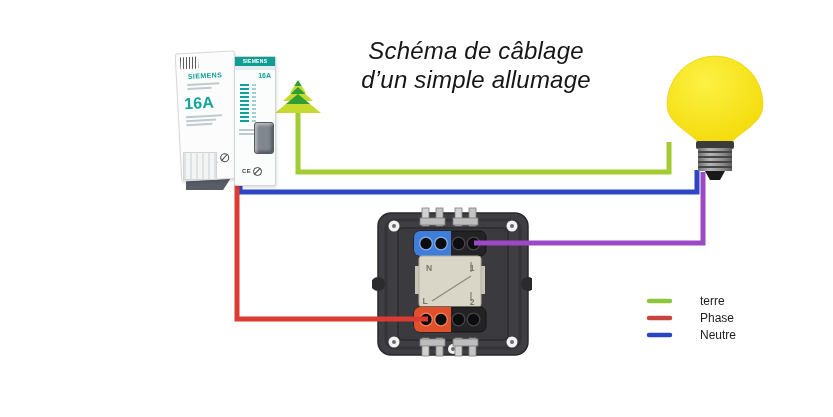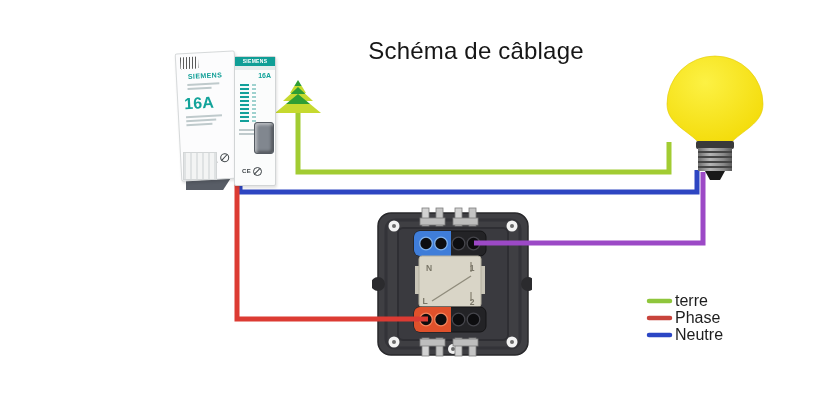--- a/index.html
+++ b/index.html
@@ -5,21 +5,21 @@
   html,body{margin:0;padding:0;background:#fff;}
   .canvas{
     position:relative;width:833px;height:417px;background:#ffffff;overflow:hidden;
     font-family:"Liberation Sans", sans-serif;
   }
   .abs{position:absolute;}
 
   
   .title{
     left:330px;top:36px;width:292px;text-align:center;
-    font-size:24px;line-height:29px;color:#161616;letter-spacing:.2px;
+    font-size:24px;line-height:29px;color:#161616;letter-spacing:.2px;font-style:italic;
   }
 
   
   .breaker{left:178px;top:40px;width:100px;height:158px;}
   .bk-wedge{left:8px;top:78px;width:64px;height:72px;background:#585d66;
     clip-path:polygon(0 28%,88% 0,100% 42%,58% 100%,0 100%);}
   .bk-modA{left:0;top:12px;width:58px;height:126px;background:#fcfcfd;
     border:1px solid #d6d9da;border-radius:2px;transform:rotate(-3deg);
     box-shadow:1px 2px 3px rgba(0,0,0,.12);}
   .bk-modB{left:56px;top:16px;width:40px;height:128px;background:#fbfcfc;
@@ -42,21 +42,21 @@
   .bk-vstripes2{left:17px;top:27px;width:4px;height:38px;
     background:repeating-linear-gradient(0deg,#9fd2cf 0 2px,#ffffff 2px 4px);}
   .bk-toggle{left:76px;top:82px;width:18px;height:30px;background:#81878f;
     border:1px solid #565c63;border-radius:3px;box-shadow:inset 2px 2px 3px rgba(255,255,255,.45), inset -2px -2px 3px rgba(0,0,0,.35);}
   .bk-clip{left:5px;top:112px;width:32px;height:26px;background:#f3f4f4;border:1px solid #d3d6d7;
     background-image:repeating-linear-gradient(90deg,#dfe2e3 0 2px,transparent 2px 6px);}
 
   
   .legend{left:646px;top:294px;display:flex;flex-direction:column;gap:3px;}
   .legend-row{display:flex;align-items:center;height:14px;}
-  .legend-label{margin-left:2px;font-size:16px;color:#1d1d1d;}
+  .legend-label{margin-left:27px;font-size:12px;color:#1d1d1d;}
 
   svg text{font-family:"Liberation Sans", sans-serif;}
 </style>
 </head>
 <body>
 
 <div class="canvas">
 
   <svg class="abs" style="left:372px;top:206px;" width="160" height="152" viewBox="0 0 160 152">
 
@@ -209,20 +209,21 @@
       <div class="abs" style="left:7px;top:110px;font-size:6px;">
         <span class="bk-ce" style="font-size:6px;">CE</span><span class="bk-cedot"></span>
       </div>
     </div>
 
     <div class="abs bk-toggle"></div>
   </div>
 
   <div class="abs title">
     <div>Schéma de câblage</div>
+    <div>d’un simple allumage</div>
   </div>
 
   <div class="abs legend">
     <div class="legend-row">
       <svg width="27" height="8">
         <line x1="3" y1="4" x2="24" y2="4" stroke-width="4.5" stroke-linecap="round" stroke="#8fc63c"></line>
       </svg>
       <span class="legend-label">terre</span>
     </div>
     <div class="legend-row">

